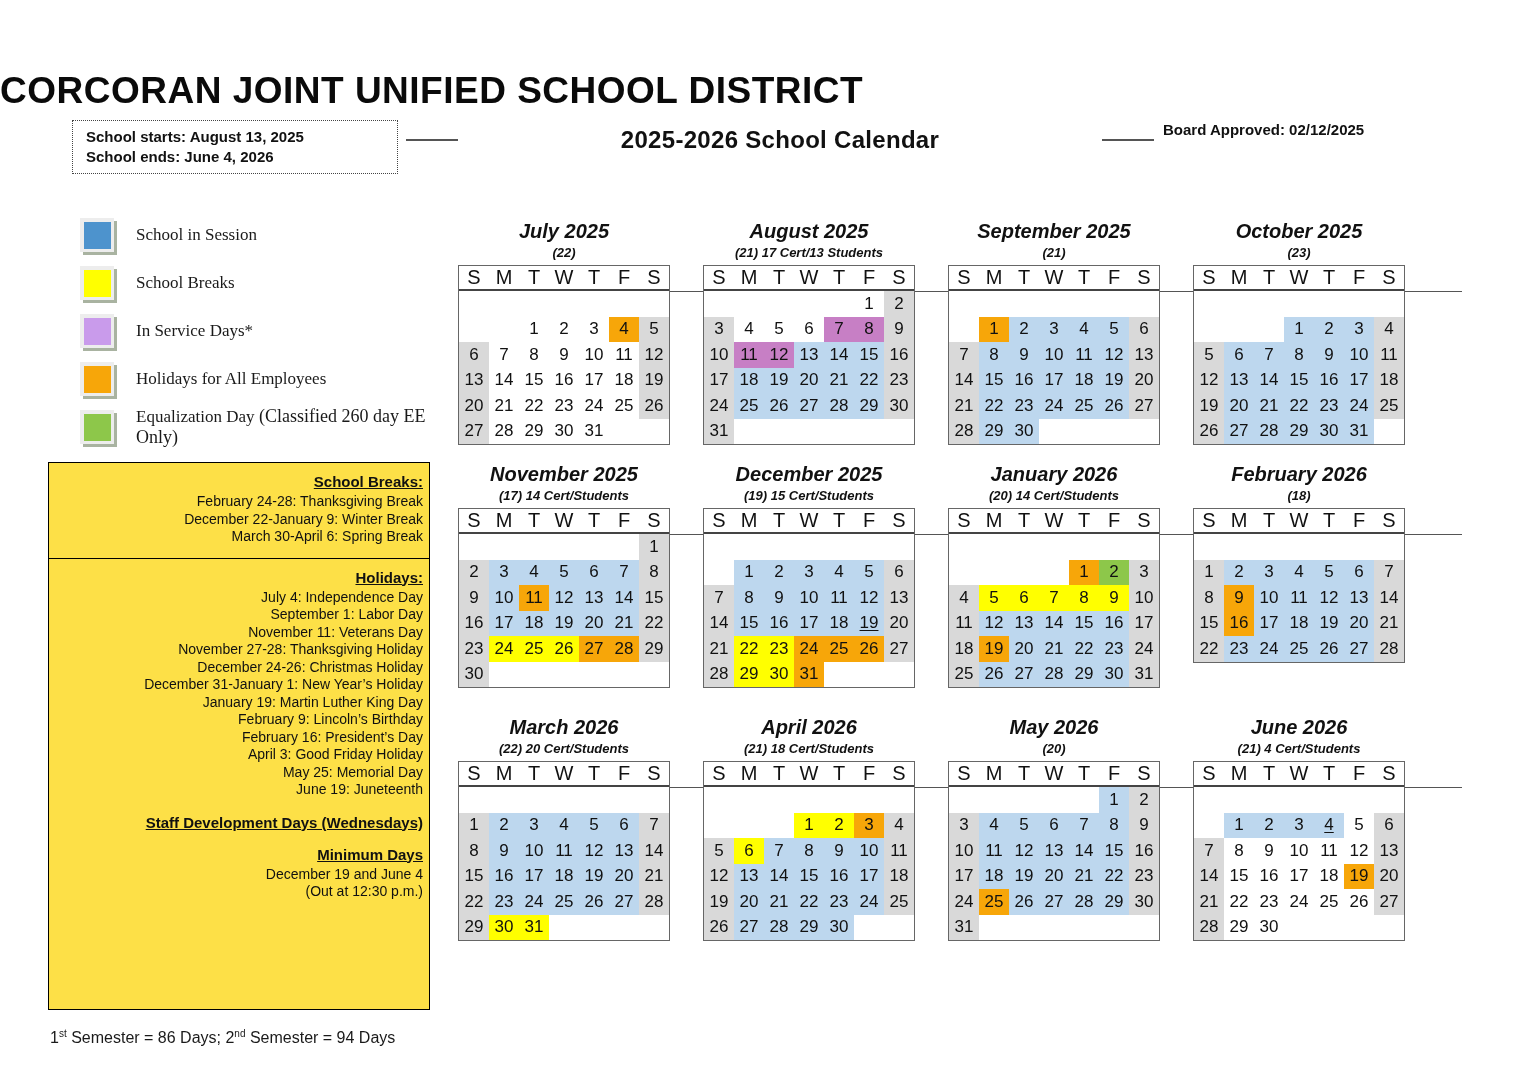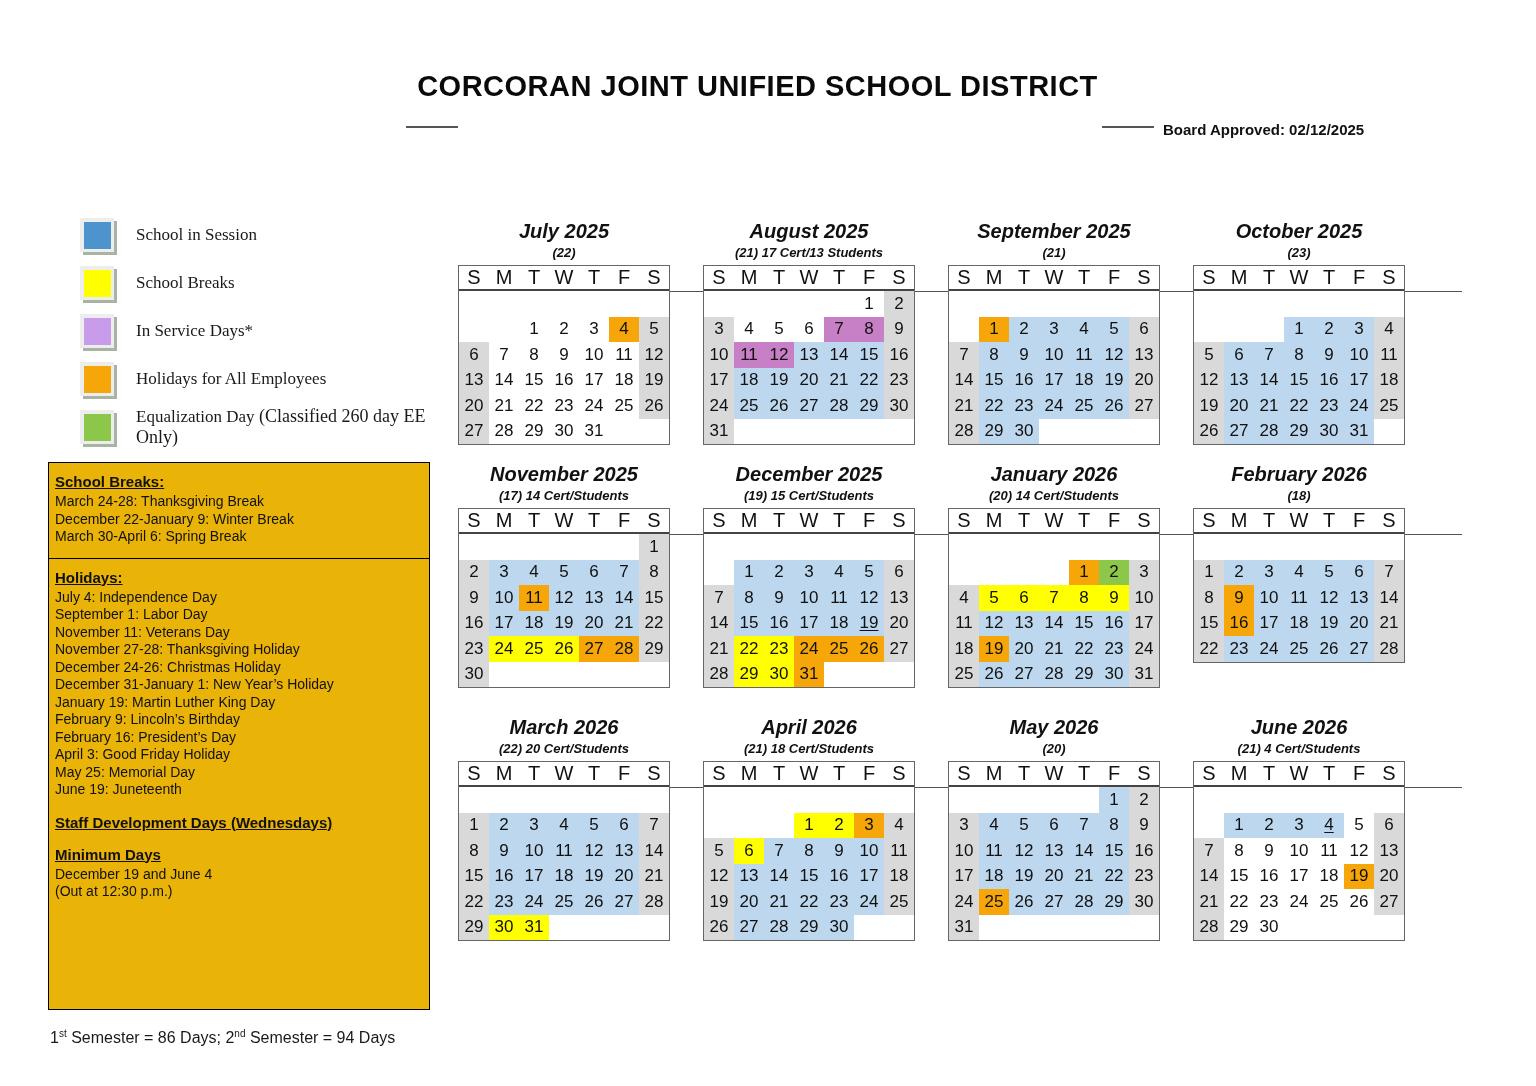--- a/index.html
+++ b/index.html
@@ -4,42 +4,42 @@
 <style>
   :root{
     --session-cell:#BDD7EE; --inservice-cell:#C77FC5; --break-cell:#FFFF00;
     --holiday-cell:#F7A609; --equalization-cell:#8DC74A; --weekend-cell:#D9D9D9;
   }
   *{box-sizing:border-box; margin:0; padding:0;}
   body{background:#e8e8e8; font-family:"Liberation Sans",sans-serif; color:#111;}
   .page{position:relative; width:1536px; height:1086px; background:#ffffff; margin:0 auto; overflow:hidden;}
 
   
-  .district-title{position:absolute; left:0; top:70px; width:1480px; text-align:center;
-    font-size:29px; font-weight:800; letter-spacing:.5px; color:#0a0a0a;padding-left:35px;}
+  .district-title{position:absolute; left:0; top:70px; width:1480px; 
+    font-size:37px; font-weight:800; letter-spacing:.5px; color:#0a0a0a;}
   .dates-box{position:absolute; left:72px; top:120px; width:326px; border:1.5px dotted #444;
     padding:6px 13px; font-size:15px; font-weight:700; line-height:20px;}
   .cal-title-row{position:absolute; left:406px; top:126px; width:748px; display:flex;
     align-items:center; justify-content:space-between;}
   .cal-title{font-size:24px; font-weight:800; letter-spacing:.3px;}
   .title-dash{width:52px; border-top:2.5px solid #555; height:0;}
   .board-approved{position:absolute; left:1163px; top:121px; font-size:15px; font-weight:700;}
 
   
   .legend{position:absolute; left:80px; top:218px; width:360px;}
   .legend-row{display:flex; align-items:center; margin-bottom:14px; height:34px;}
   .sw-outer{width:34px; height:34px; background:#ededed; box-shadow:3px 3px 0 #a9b3a1;
     display:flex; align-items:center; justify-content:center; flex:none;}
   .sw-inner{width:27px; height:27px;}
   .legend-label{font-family:"Liberation Serif",serif; font-size:17px; margin-left:22px; color:#1a1a1a;}
   .legend-suffix{font-family:"Liberation Serif",serif; font-size:18px;}
 
   
   .info-box{position:absolute; left:48px; top:462px; width:382px; min-height:548px;
-    border:1.6px solid #000; text-align:left; background:#eab308;}
+    border:1.6px solid #000; text-align:right; background:#fde047;}
   .ib-sec{padding:10px 6px 12px;}
   .ib-sec.first{border-bottom:1.6px solid #000;}
   .ib-heading{font-size:15px; font-weight:700; text-decoration:underline; margin-bottom:3px;}
   .ib-item{font-size:14px; line-height:17.5px;}
   .ib-block{margin-top:15px;}
   .semester-note{position:absolute; left:50px; top:1028px; font-size:16px; color:#1a1a1a;}
   .semester-note sup{font-size:10px;}
 
   
   .months-area{position:absolute; left:458px; top:0; width:980px; height:1086px;}
@@ -62,23 +62,28 @@
   td.c-e{background:var(--equalization-cell);}
   .ul{text-decoration:underline; text-underline-offset:2px;}
 </style>
 </head>
 <body>
 
 <div class="page">
 
   <div class="district-title">CORCORAN JOINT UNIFIED SCHOOL DISTRICT</div>
 
+  <div class="dates-box">
+    <div>School starts: August 13, 2025</div>
+    <div>School ends: June 4, 2026</div>
+  </div>
 
   <div class="cal-title-row">
     <span class="title-dash"></span>
+    <span class="cal-title">2025-2026 School Calendar</span>
     <span class="title-dash"></span>
   </div>
 
   <div class="board-approved">Board Approved: 02/12/2025</div>
 
   <div class="legend">
       <div class="legend-row">
         <span class="sw-outer">
           <span class="sw-inner" style="background: rgb(77, 147, 205);"></span>
         </span>
@@ -107,21 +112,21 @@
           <span class="sw-inner" style="background: rgb(141, 199, 74);"></span>
         </span>
         <span class="legend-label">Equalization Day<span class="legend-suffix"> (Classified 260 day EE Only)</span></span>
       </div>
     </div>
 
   <div class="info-box">
     <div class="ib-sec first">
       <div class="ib-heading">School Breaks:</div>
       <div>
-          <div class="ib-item">March 24-28: Thanksgiving Break</div>
+          <div class="ib-item">February 24-28: Thanksgiving Break</div>
           <div class="ib-item">December 22-January 9: Winter Break</div>
           <div class="ib-item">March 30-April 6:  Spring Break</div>
         </div>
     </div>
     <div class="ib-sec">
       <div class="ib-heading">Holidays:</div>
       <div>
           <div class="ib-item">July 4: Independence Day</div>
           <div class="ib-item">September 1: Labor Day</div>
           <div class="ib-item">November 11: Veterans Day</div>

